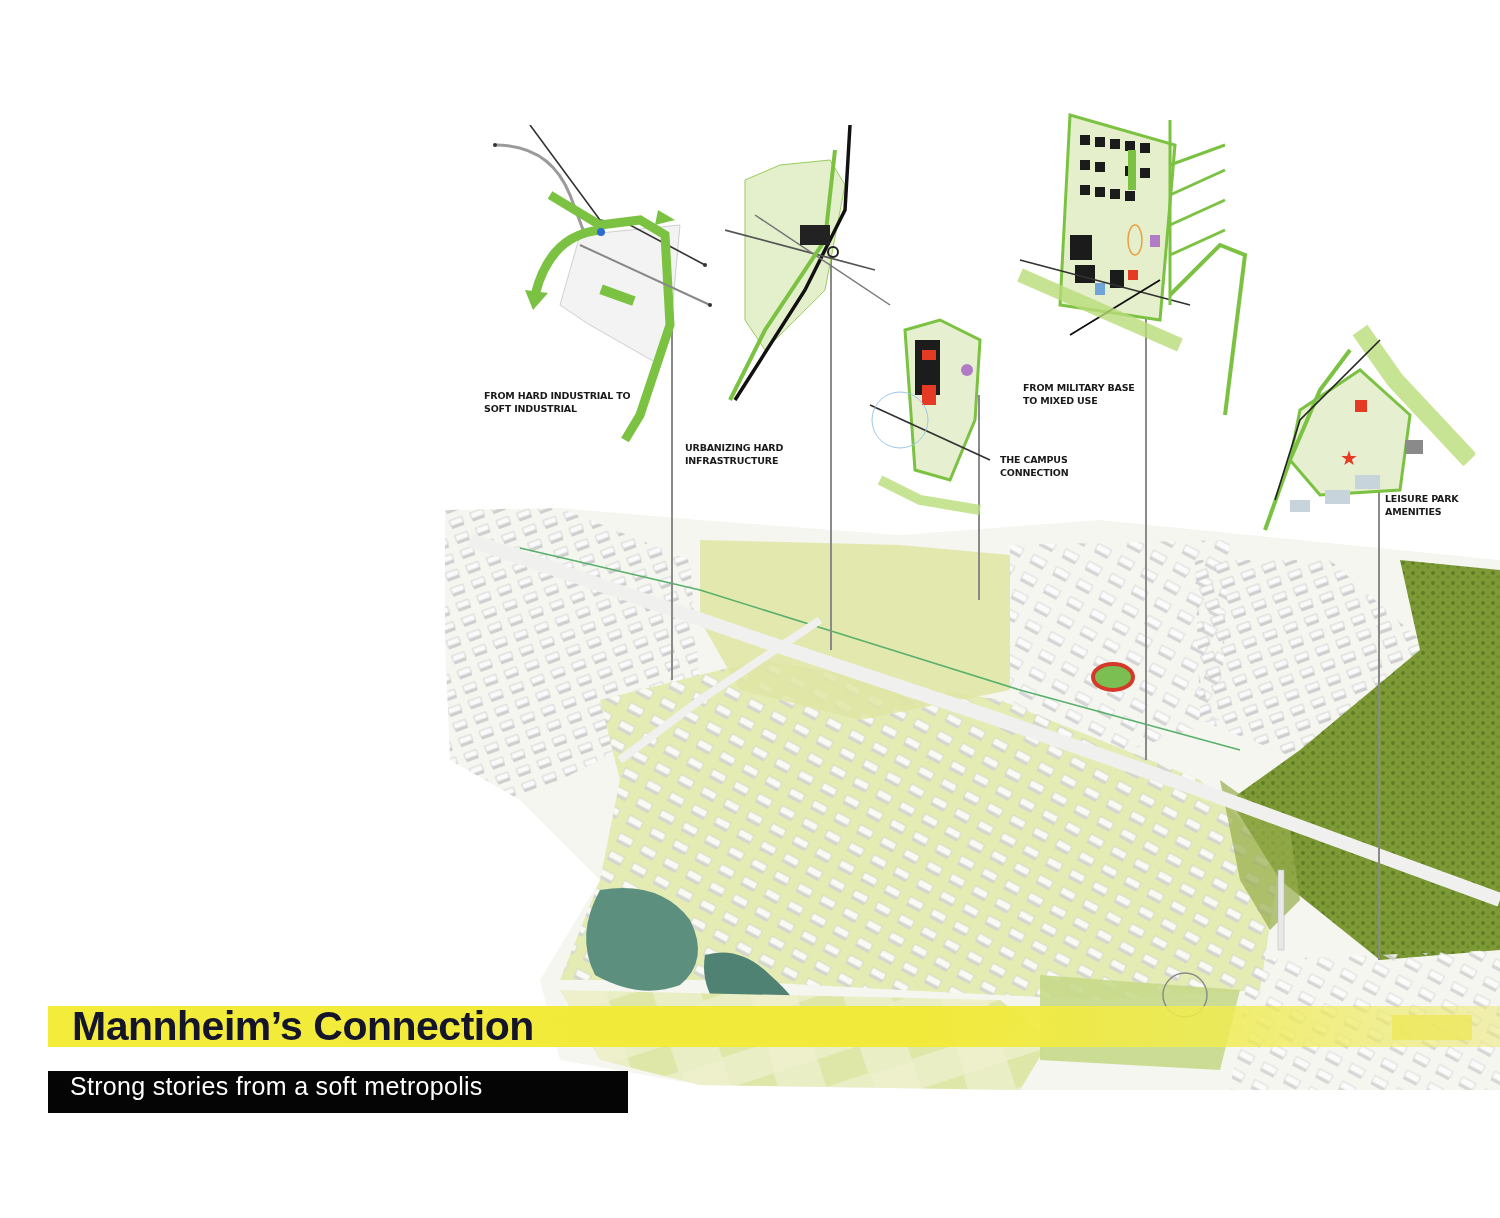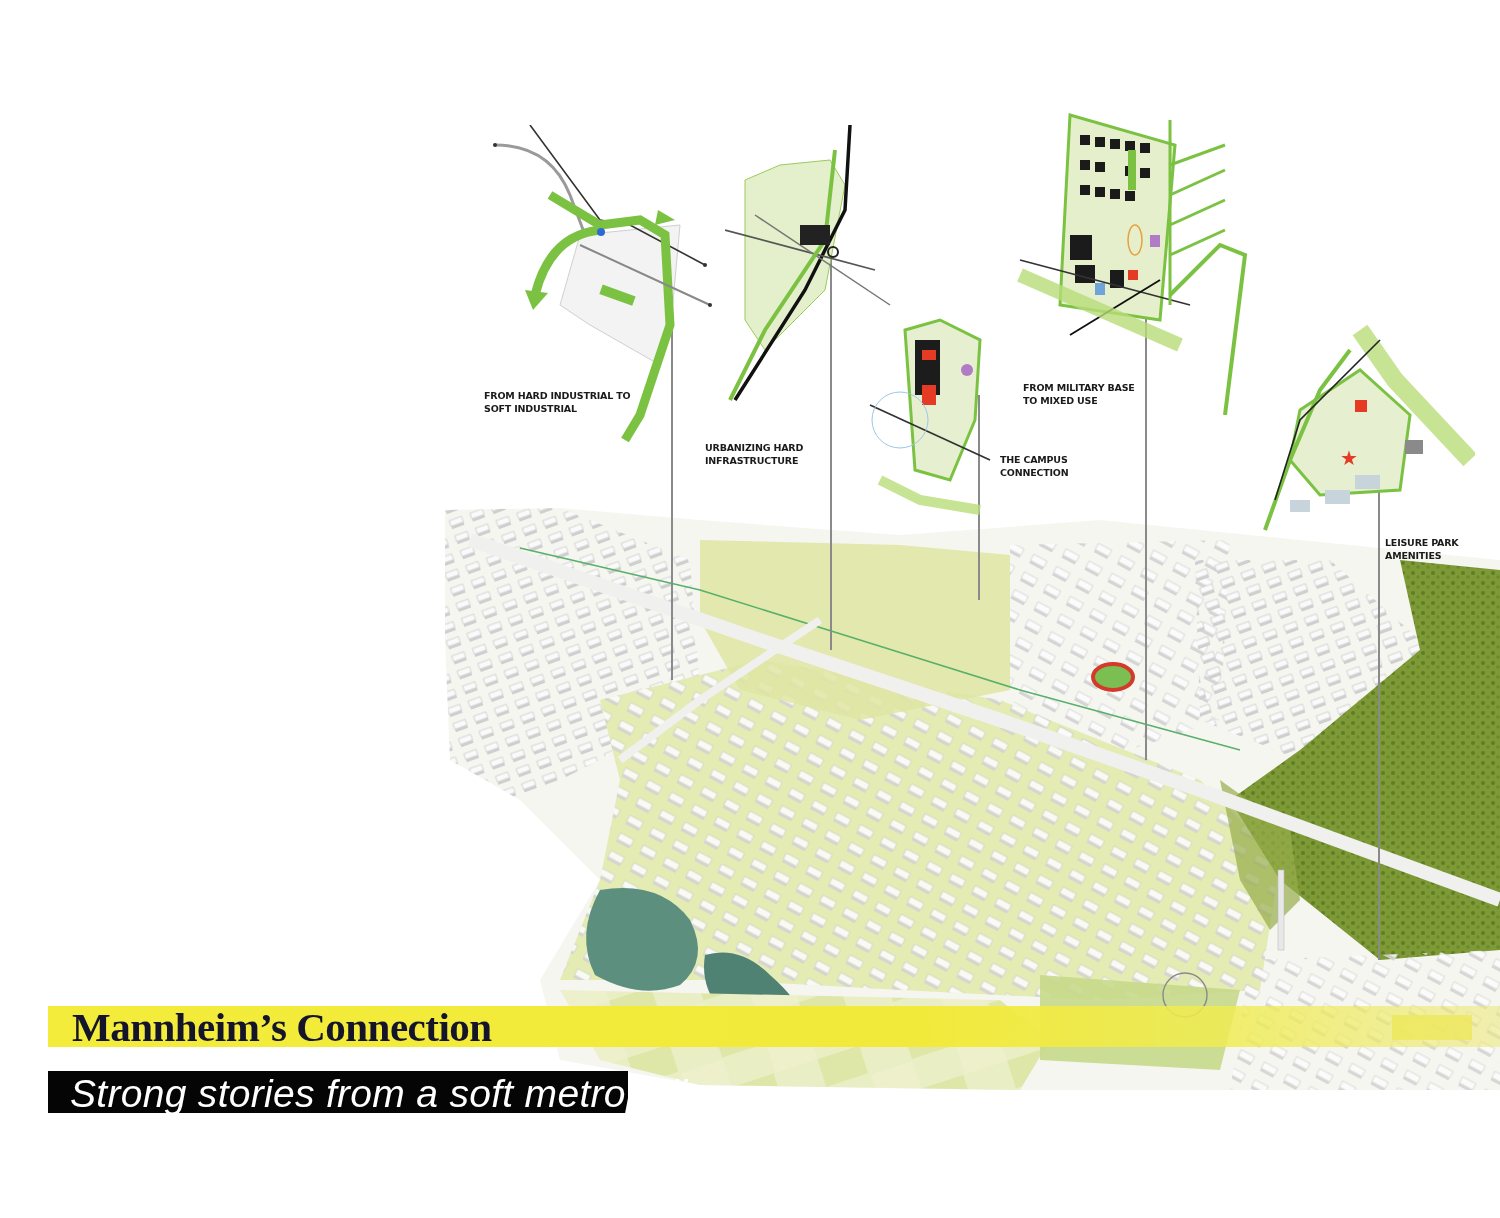--- a/index.html
+++ b/index.html
@@ -1,23 +1,23 @@
 <!DOCTYPE html>
 <html><head>
 <meta charset="utf-8">
 <style>
   html, body { margin:0; padding:0; background:#ffffff; }
   body { width:1500px; height:1218px; position:relative; overflow:hidden; font-family:"Liberation Sans", sans-serif; }
   .abs { position:absolute; }
   .callout-label { position:absolute; font-family:"DejaVu Sans", sans-serif; font-weight:bold; font-size:9.5px; line-height:13px; color:#1a1a1a; letter-spacing:-0.2px; white-space:pre-line; }
   .leader { position:absolute; width:1.5px; background:#8a8a8a; }
   .title-bar { position:absolute; left:48px; top:1006px; width:1452px; height:41px; background:linear-gradient(90deg,#f4ec3a 0%,#f2ea3a 60%,rgba(240,236,80,0.85) 80%,rgba(235,232,120,0.55) 100%); }
-  .title-text { position:absolute; left:72px; top:1003px; font-family:Liberation Serif, serif; font-weight:bold; font-size:41px; color:#14142a; letter-spacing:-0.5px; }
+  .title-text { position:absolute; left:72px; top:1003px; font-family:Liberation Sans, sans-serif; font-weight:bold; font-size:41px; color:#14142a; letter-spacing:-0.5px; }
   .subtitle-box { position:absolute; left:48px; top:1071px; width:580px; height:42px; background:#050505; }
-  .subtitle-text { position:absolute; left:70px; top:1072px; font-family:"Liberation Sans", sans-serif; font-style:italic; font-size:39px; color:#ffffff; letter-spacing:0.3px; }
+  .subtitle-text { position:absolute; left:70px; top:1072px; font-family:"Liberation Sans", sans-serif; font-size:25px; color:#ffffff; letter-spacing:0.3px; }
 </style>
 </head>
 <body>
 
 <svg class="abs" style="left:0;top:0" width="1500" height="1218" viewBox="0 0 1500 1218">
   <defs>
     <pattern id="bldg" width="22" height="16" patternUnits="userSpaceOnUse" patternTransform="rotate(-20)">
       <rect width="22" height="16" fill="none"></rect>
       <rect x="2" y="3" width="13" height="6" fill="#fafafa" stroke="#bdbdbd" stroke-width="0.6"></rect>
       <rect x="2" y="9" width="13" height="3" fill="#cfcfcf"></rect>
@@ -157,25 +157,25 @@
   <text x="80" y="145" fill="#e53a24" font-size="20" font-family="DejaVu Sans, sans-serif">★</text>
   <rect x="95" y="80" width="12" height="12" fill="#e53a24"></rect>
   <rect x="145" y="120" width="18" height="14" fill="#8a8a8a"></rect>
   <rect x="30" y="180" width="20" height="12" fill="#c8d4dc"></rect>
   <rect x="65" y="170" width="25" height="14" fill="#c8d4dc"></rect>
   <rect x="95" y="155" width="25" height="14" fill="#c8d4dc"></rect>
 </svg>
 
 <div class="callout-label" style="left:484px;top:389px">FROM HARD INDUSTRIAL TO
 SOFT INDUSTRIAL</div>
-<div class="callout-label" style="left:705px;top:441px">URBANIZING HARD
+<div class="callout-label" style="left:685px;top:441px">URBANIZING HARD
 INFRASTRUCTURE</div>
 <div class="callout-label" style="left:1000px;top:453px">THE CAMPUS
 CONNECTION</div>
 <div class="callout-label" style="left:1023px;top:381px">FROM MILITARY BASE
 TO MIXED USE</div>
-<div class="callout-label" style="left:1385px;top:536px">LEISURE PARK
+<div class="callout-label" style="left:1385px;top:492px">LEISURE PARK
 AMENITIES</div>
 
 <div class="title-bar"></div>
 <div class="title-text">Mannheim’s Connection</div>
 <div class="subtitle-box"></div>
 <div class="subtitle-text">Strong stories from a soft metropolis</div>
 
 </body></html>

